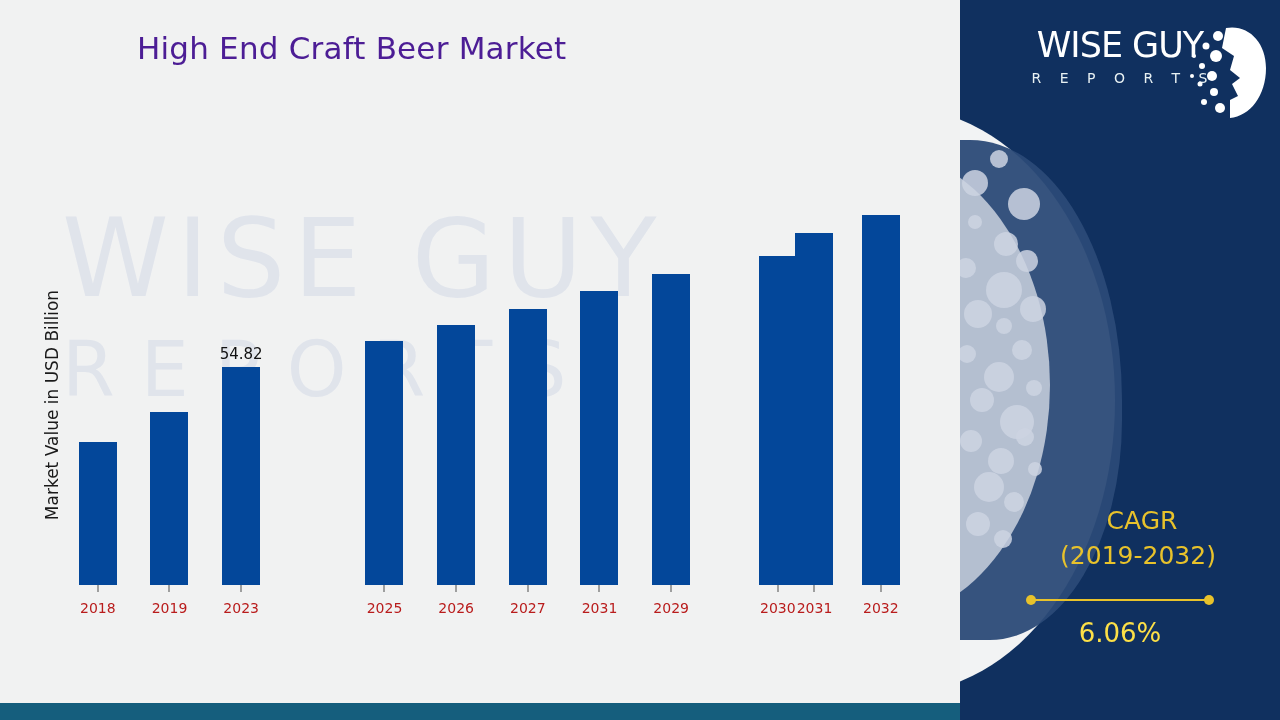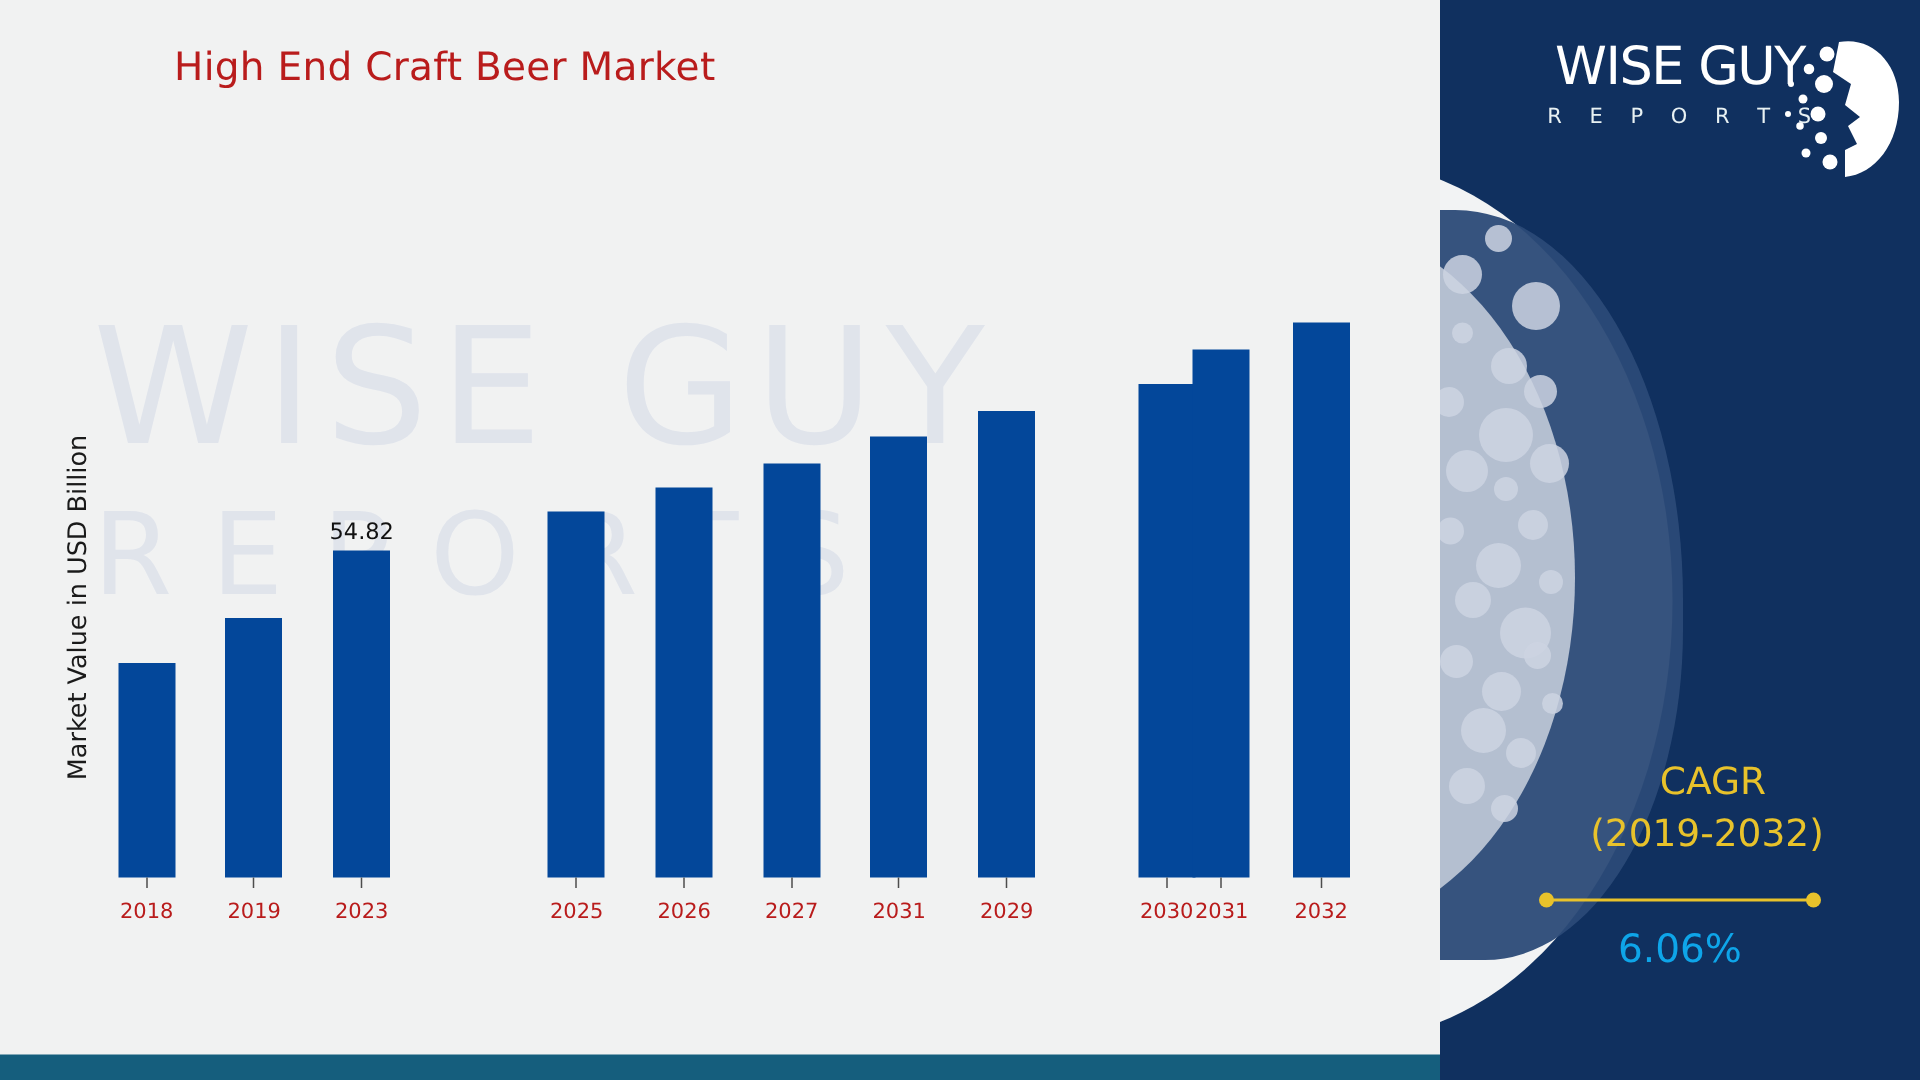--- a/index.html
+++ b/index.html
@@ -21,23 +21,23 @@
   #chart-panel {
     position: absolute;
     left: 0; top: 0;
     width: 960px; height: 720px;
     background: #f1f2f2;
     overflow: hidden;
   }
 
   #page-title {
     position: absolute;
-    left: 116px; top: 30px;
-    font-size: 26px;
-    color: #b91c1c;
+    left: 137px; top: 30px;
+    font-size: 31px;
+    color: #4c1d95;
     letter-spacing: 0.2px;
     white-space: nowrap;
   }
 
   
   #watermark {
     position: absolute;
     left: 62px; top: 205px;
     width: 880px;
     color: #d6dce8;
@@ -226,21 +226,21 @@
     position: absolute;
     top: 0;
     width: 10px; height: 10px;
     border-radius: 50%;
     background: #e8c22b;
   }
   #cagr-rule .rule-dot.left { left: 0; }
   #cagr-rule .rule-dot.right { right: 0; }
   #cagr-value {
     font-size: 26px;
-    color: #0ea5e9;
+    color: #fde047;
     white-space: nowrap;
   }
 
   
   #bottom-strip {
     position: absolute;
     left: 0; bottom: 0;
     width: 960px; height: 17px;
     background: #155e7d;
   }

